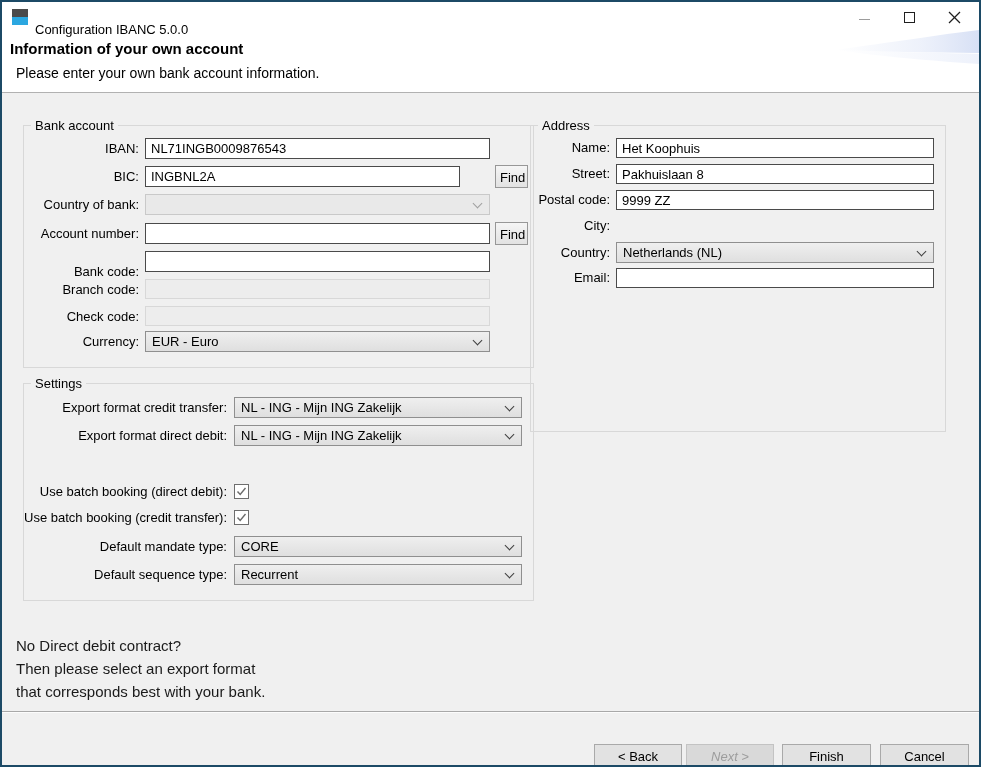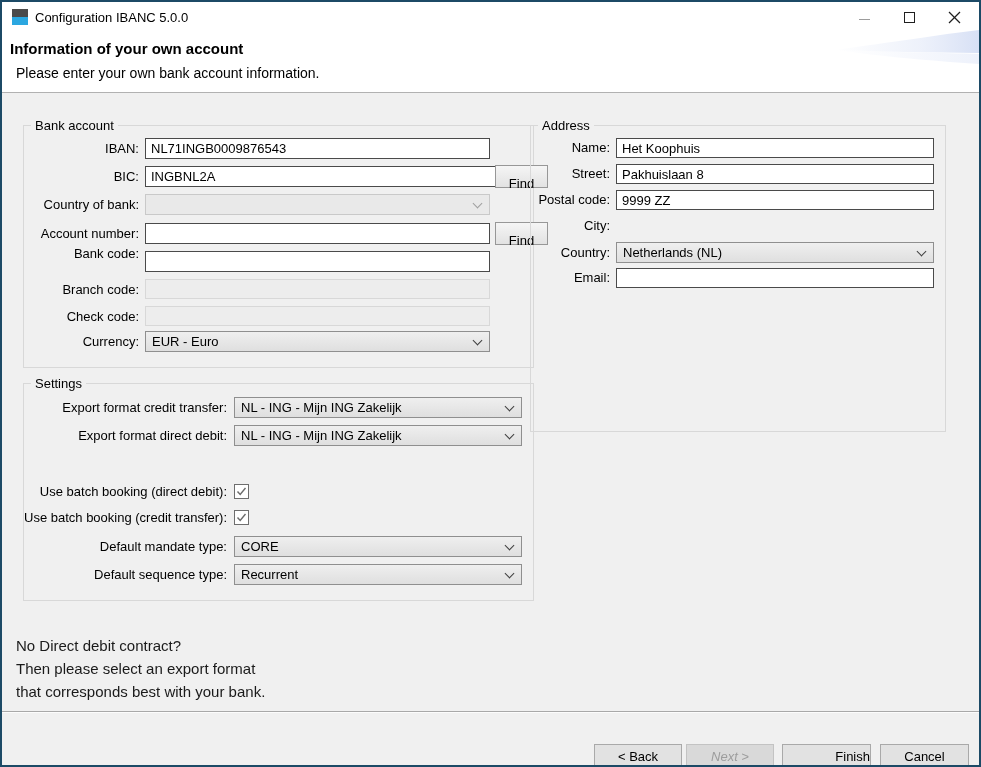--- a/index.html
+++ b/index.html
@@ -9,21 +9,21 @@
     background:#f0f0f0; border:2px solid #1c4a66; overflow:hidden;
     font-family:"Liberation Sans", sans-serif; font-size:13px; color:#000;
   }
   
   .top-white { position:absolute; left:0; top:0; right:0; height:91px;
     background:#fff; border-bottom:1px solid #b1b1b1; }
   .titlebar { position:absolute; left:0; top:0; right:0; height:30px; }
   .app-icon { position:absolute; left:10px; top:7px; width:16px; height:16px; }
   .app-icon .half-top { width:16px; height:8px; background:#4a4a4a; }
   .app-icon .half-bot { width:16px; height:8px; background:#2ba7e0; }
-  .window-title { position:absolute; left:33px; top:8px; font-size:13px; white-space:nowrap; }
+  .window-title { position:absolute; left:33px; top:20px; font-size:13px; white-space:nowrap; }
   .win-controls { position:absolute; right:2px; top:0; height:30px; display:flex; }
   .win-btn { width:45px; height:30px; display:flex; align-items:center; justify-content:center;
     background:transparent; border:none; padding:0; cursor:default; }
   .glyph-min { width:11px; height:0; border-top:1px solid #9c9c9c; margin-top:4px; }
   .glyph-max { width:11px; height:11px; border:1.5px solid #1f1f1f; background:transparent; }
   .banner-title { position:absolute; left:8px; top:38px; font-size:15px; font-weight:bold; white-space:nowrap; }
   .banner-sub { position:absolute; left:14px; top:63px; font-size:14px; white-space:nowrap; }
   .swoosh { position:absolute; right:0; top:28px; width:300px; height:64px; pointer-events:none; }
   
   .group { position:absolute; border:1px solid #d8d8d8; }
@@ -36,22 +36,22 @@
     font:13px "Liberation Sans",sans-serif; color:#000; background:#fff; }
   .tinput.h20 { height:20px; }
   .tinput:disabled { background:#ededed; border-color:#d8d8d8; }
   .combo { position:absolute; height:21px; background:linear-gradient(#efefef,#dfdfdf);
     border:1px solid #8f8f8f; cursor:default; }
   .combo .txt { position:absolute; left:6px; top:1px; line-height:18px; font-size:13px; white-space:nowrap; }
   .combo .chev { position:absolute; right:8px; top:5px; width:7px; height:7px;
     border-right:1.5px solid #3f3f3f; border-bottom:1.5px solid #3f3f3f; transform:rotate(45deg); }
   .combo.disabled { background:#e9e9e9; border-color:#c9c9c9; }
   .combo.disabled .chev { border-color:#9f9f9f; }
-  .mini-btn { position:absolute; width:53px; height:23px; background:linear-gradient(#f5f5f5,#e2e2e2);
-    border:1px solid #979797; font:13px "Liberation Sans",sans-serif; text-align:center; padding:10px; }
+  .mini-btn { position:absolute; width:33px; height:23px; background:linear-gradient(#f5f5f5,#e2e2e2);
+    border:1px solid #979797; font:13px "Liberation Sans",sans-serif; text-align:center; padding:4px; }
   .checkbox { position:absolute; width:15px; height:15px; background:#fff; border:1px solid #6e6e6e; }
   .checkbox svg { position:absolute; left:0; top:0; }
   
   .note { position:absolute; left:14px; top:632px; font-size:15px; line-height:23px; color:#1a1a1a; }
   .footer-sep { position:absolute; left:0; right:0; top:709px; height:2px;
     border-top:1px solid #a8a8a8; background:#fcfcfc; }
   .btn { position:absolute; top:742px; height:24px; background:#e2e2e2; border:1px solid #a9a9a9;
     font:13px "Liberation Sans",sans-serif; color:#000; padding:0; }
   .btn.disabled { background:#d9d9d9; border-color:#c3c3c3; color:#9d9d9d; }
 </style>
@@ -103,34 +103,34 @@
     <div class="banner-sub">Please enter your own bank account information.</div>
   </div>
 
   <div class="group" style="left:21px; top:123px; width:511px; height:243px;">
     <div class="group-legend">Bank account</div>
 
     <div class="row-label" style="left:0; width:115px; top:12px;">IBAN:</div>
     <input class="tinput" style="left: 121px; top: 12px; width: 345px;" value="NL71INGB0009876543">
 
     <div class="row-label" style="left:0; width:115px; top:40px;">BIC:</div>
-    <input class="tinput" style="left: 121px; top: 40px; width: 384px;" value="INGBNL2A">
+    <input class="tinput" style="left: 121px; top: 40px; width: 315px;" value="INGBNL2A">
     <button class="mini-btn" style="left:471px; top:39px;">Find</button>
 
     <div class="row-label" style="left:0; width:115px; top:68px;">Country of bank:</div>
     <div class="combo disabled" style="left:121px; top:68px; width:345px;">
       <span class="txt"></span>
       <span class="chev"></span>
     </div>
 
     <div class="row-label" style="left:0; width:115px; top:97px;">Account number:</div>
     <input class="tinput" style="left: 121px; top: 97px; width: 345px;" value="">
     <button class="mini-btn" style="left:471px; top:96px;">Find</button>
 
-    <div class="row-label" style="left:0; width:115px; top:117px;">Bank code:</div>
+    <div class="row-label" style="left:0; width:115px; top:135px;">Bank code:</div>
     <input class="tinput" style="left: 121px; top: 125px; width: 345px;" value="">
 
     <div class="row-label" style="left:0; width:115px; top:153px;">Branch code:</div>
     <input class="tinput h20" style="left: 121px; top: 153px; width: 345px;" disabled="" value="">
 
     <div class="row-label" style="left:0; width:115px; top:180px;">Check code:</div>
     <input class="tinput h20" style="left: 121px; top: 180px; width: 345px;" disabled="" value="">
 
     <div class="row-label" style="left:0; width:115px; top:205px;">Currency:</div>
     <div class="combo" style="left:121px; top:205px; width:345px;">
@@ -207,16 +207,16 @@
 
   <div class="note">
     <div>No Direct debit contract?</div>
     <div>Then please select an export format</div>
     <div>that corresponds best with your bank.</div>
   </div>
 
   <div class="footer-sep"></div>
   <button class="btn" style="left:592px; width:88px;">&lt; Back</button>
   <button class="btn disabled" style="left:684px; width:88px;font-style:italic;">Next &gt;</button>
-  <button class="btn" style="left:780px; width:89px;text-align:right;">Finish</button>
+  <button class="btn" style="left:780px; width:89px;">Finish</button>
   <button class="btn" style="left:878px; width:89px;">Cancel</button>
 
 </div>
 
 </body></html>

